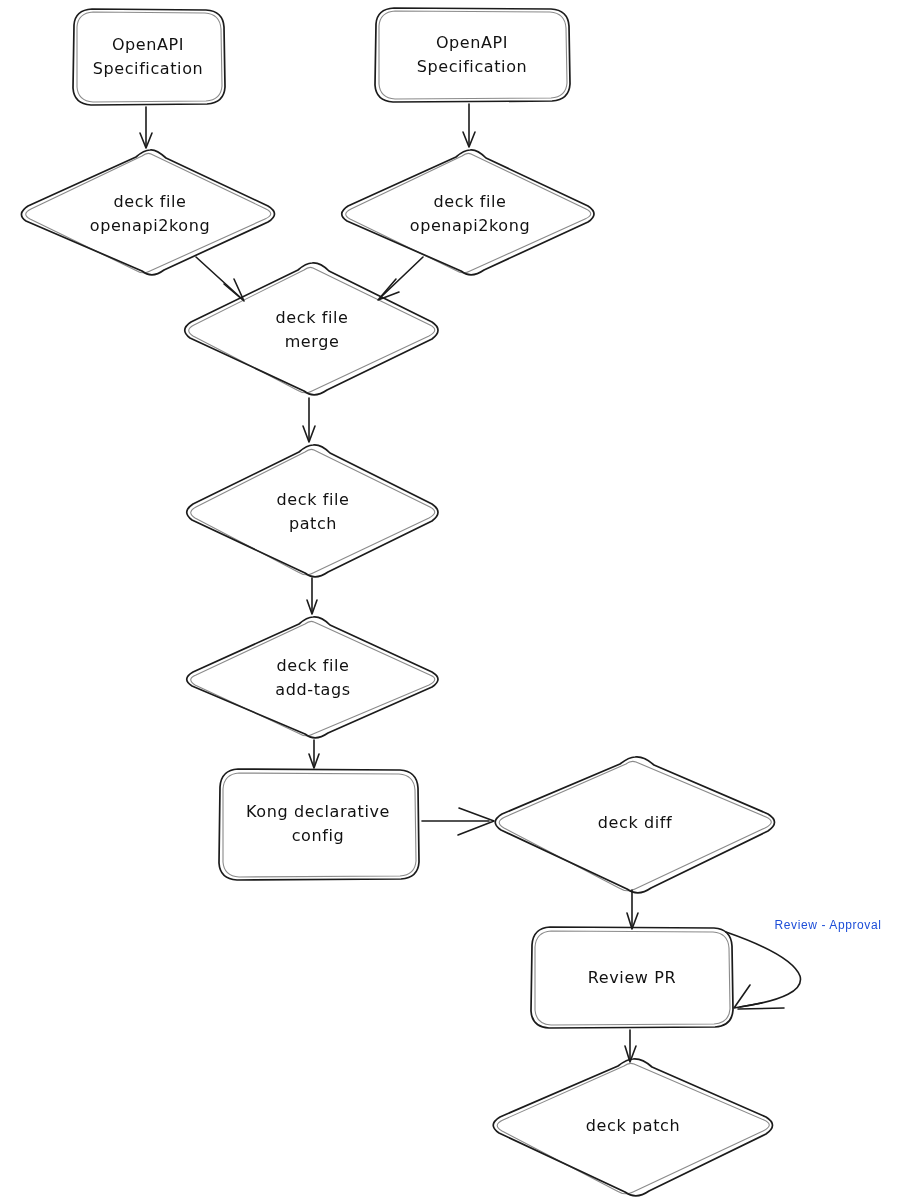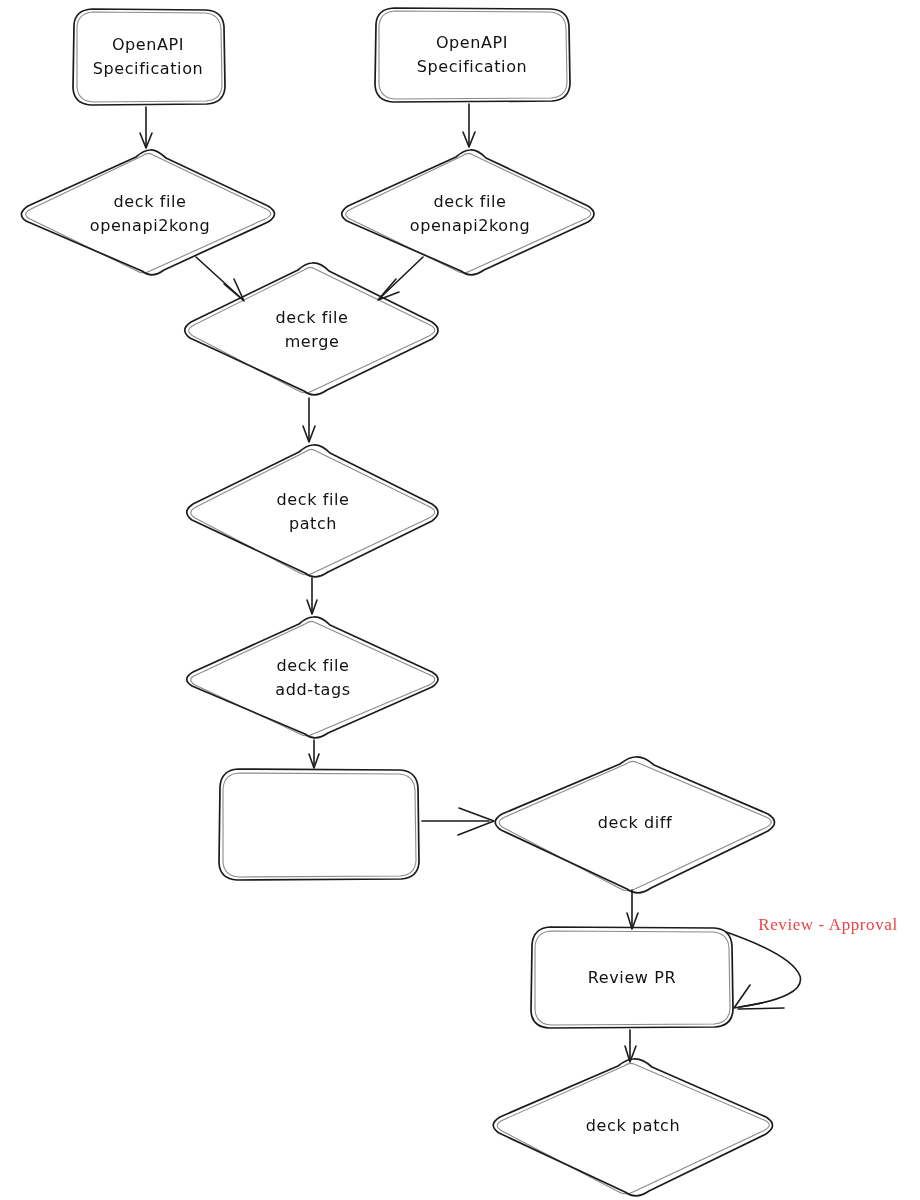--- a/index.html
+++ b/index.html
@@ -61,23 +61,23 @@
     font-family: "DejaVu Sans", sans-serif;
     font-size: 16px;
     line-height: 24px;
     letter-spacing: 0.6px;
     white-space: pre-line;
     pointer-events: none;
     transform: translate(-50%, -50%);
   }
   .edge-label {
     position: absolute;
-    color: #ef4444;
-    font-family: Liberation Serif, serif;
-    font-size: 17px;
+    color: #1d4ed8;
+    font-family: Liberation Sans, sans-serif;
+    font-size: 12px;
     line-height: 20px;
     letter-spacing: 0.6px;
     white-space: nowrap;
     transform: translate(-50%, -50%);
   }
 </style>
 </head>
 <body>
 
 <div id="diagram-root">
@@ -211,20 +211,22 @@
 
   <div class="node-label" style="left:312px; top:330px;">deck file
 merge</div>
 
   <div class="node-label" style="left:313px; top:512px;">deck file
 patch</div>
 
   <div class="node-label" style="left:313px; top:678px;">deck file
 add-tags</div>
 
+  <div class="node-label" style="left:318px; top:824px;">Kong declarative
+config</div>
 
   <div class="node-label" style="left:635px; top:823px;">deck diff</div>
 
   <div class="node-label" style="left:632px; top:978px;">Review PR</div>
 
   <div class="node-label" style="left:633px; top:1126px;">deck patch</div>
 
   <div class="edge-label" style="left:828px; top:925px;">Review - Approval</div>
 
 </div>

